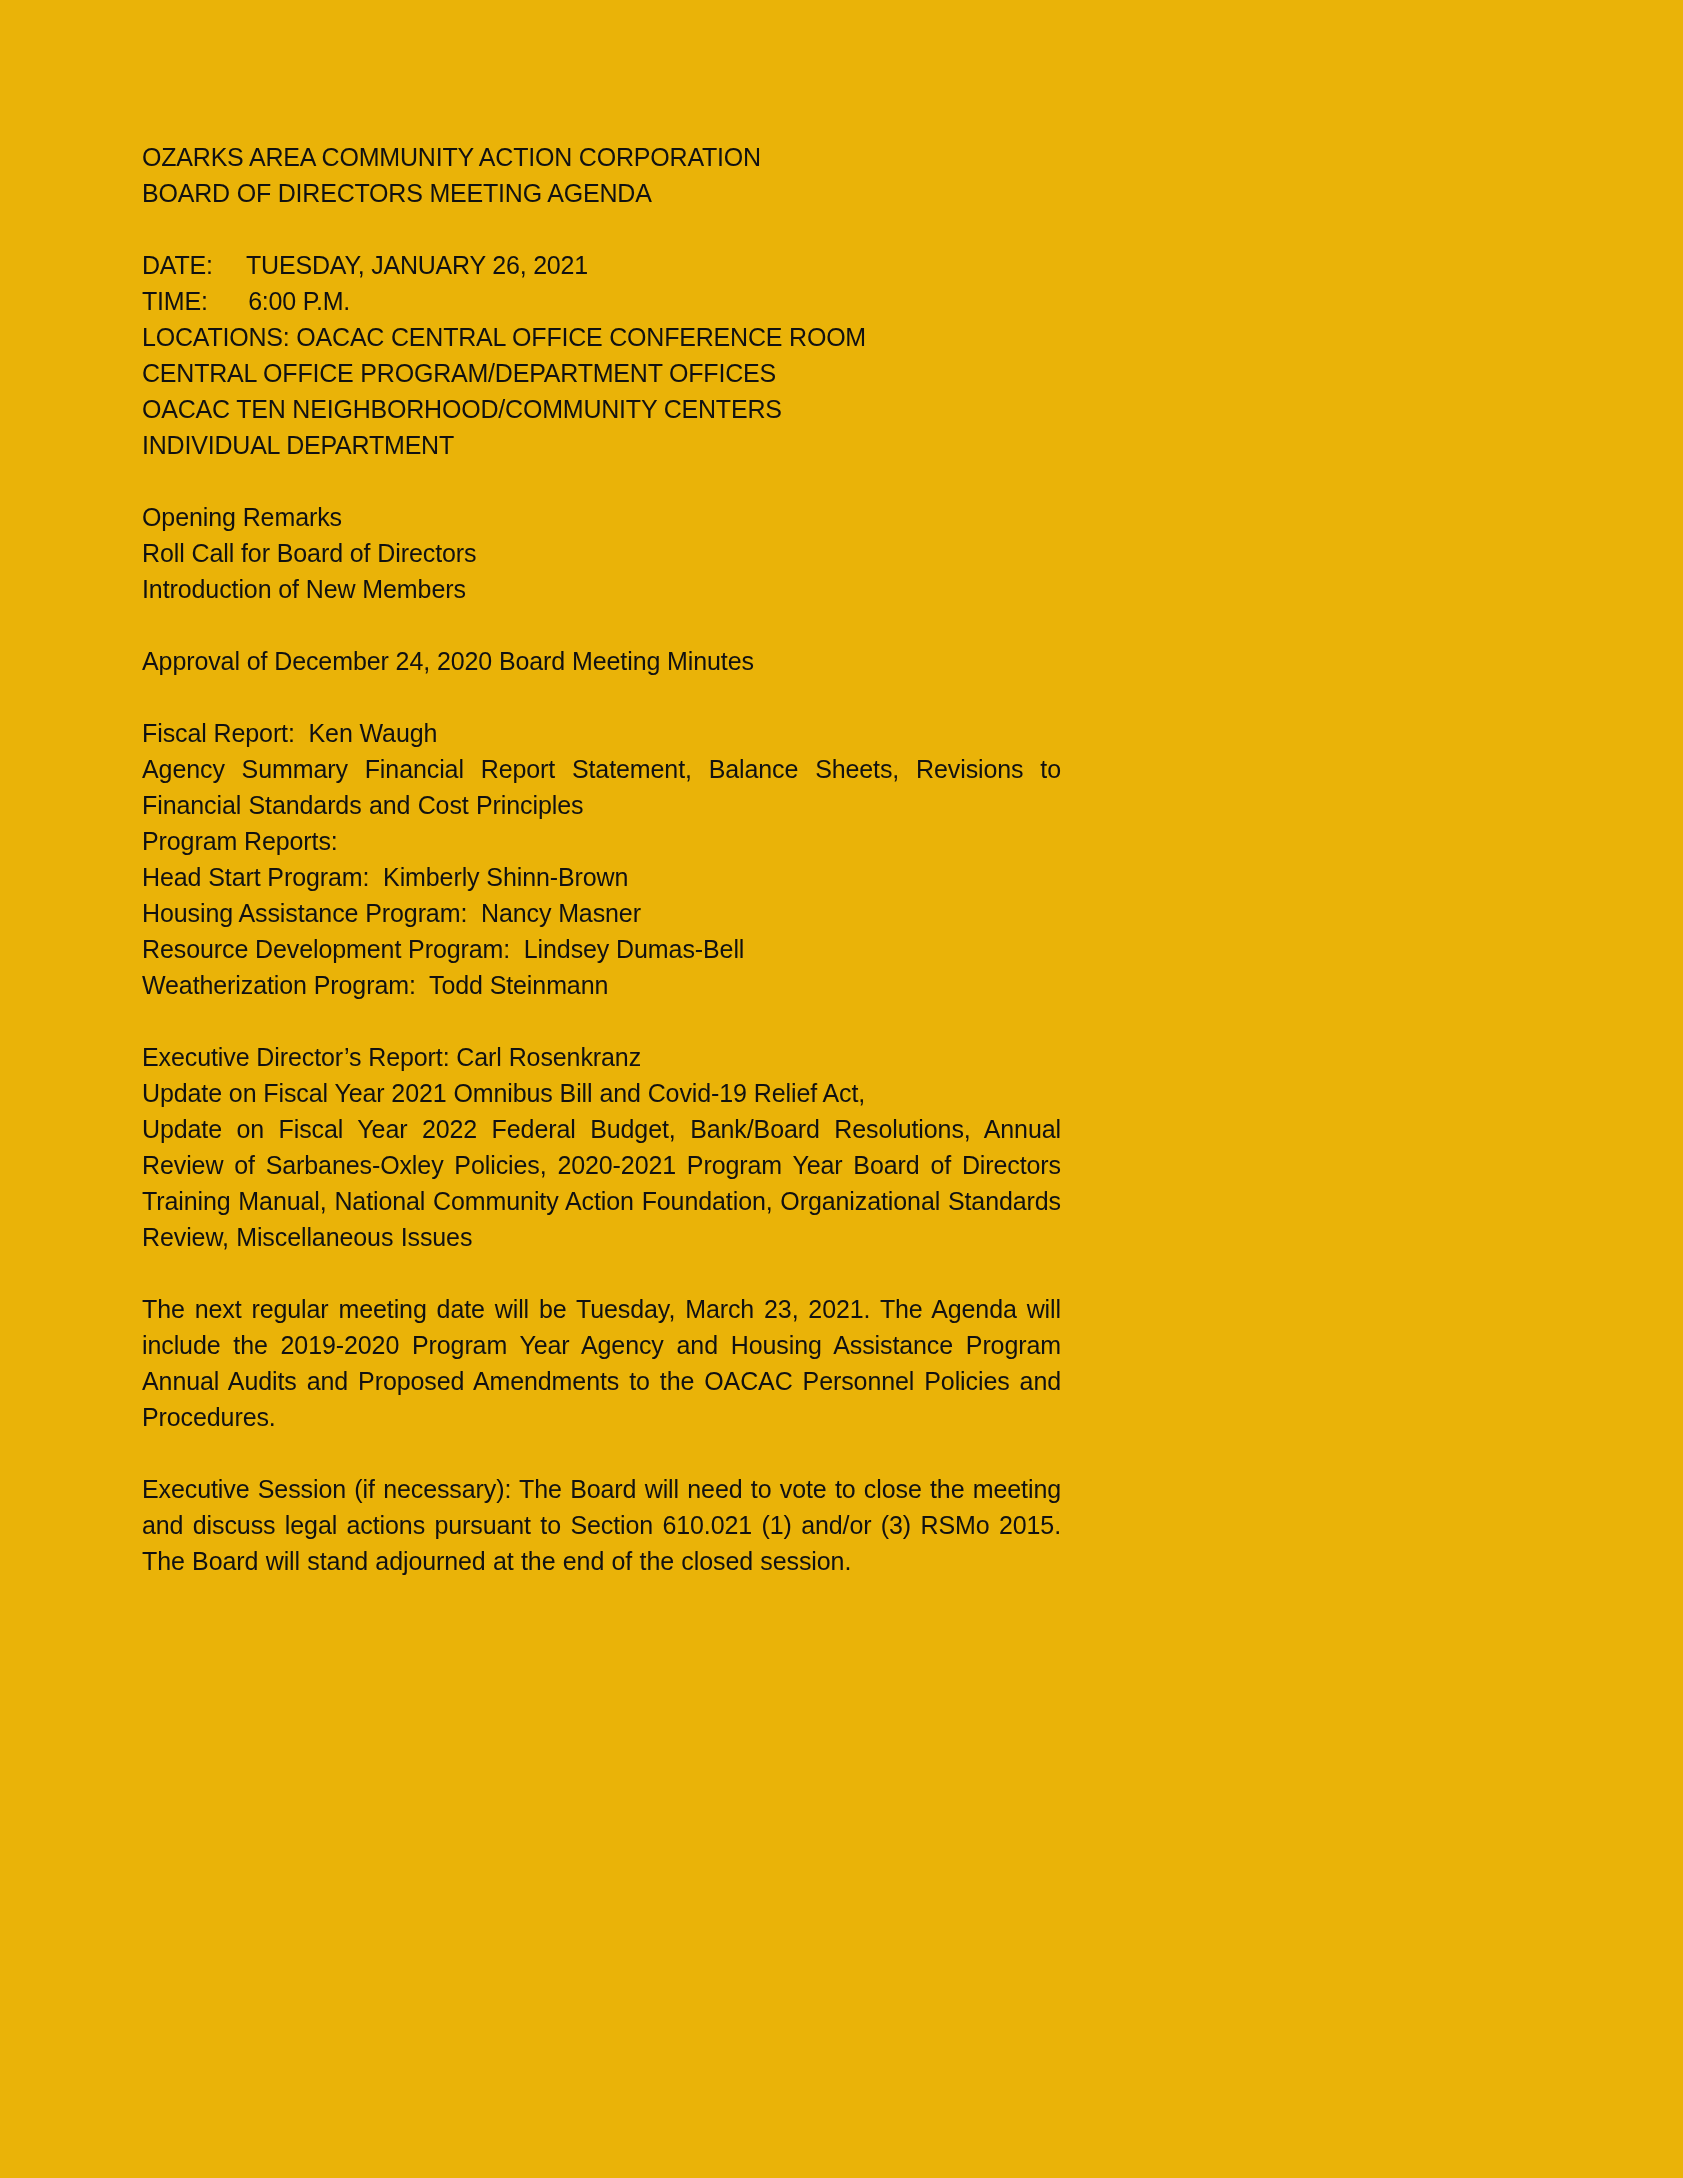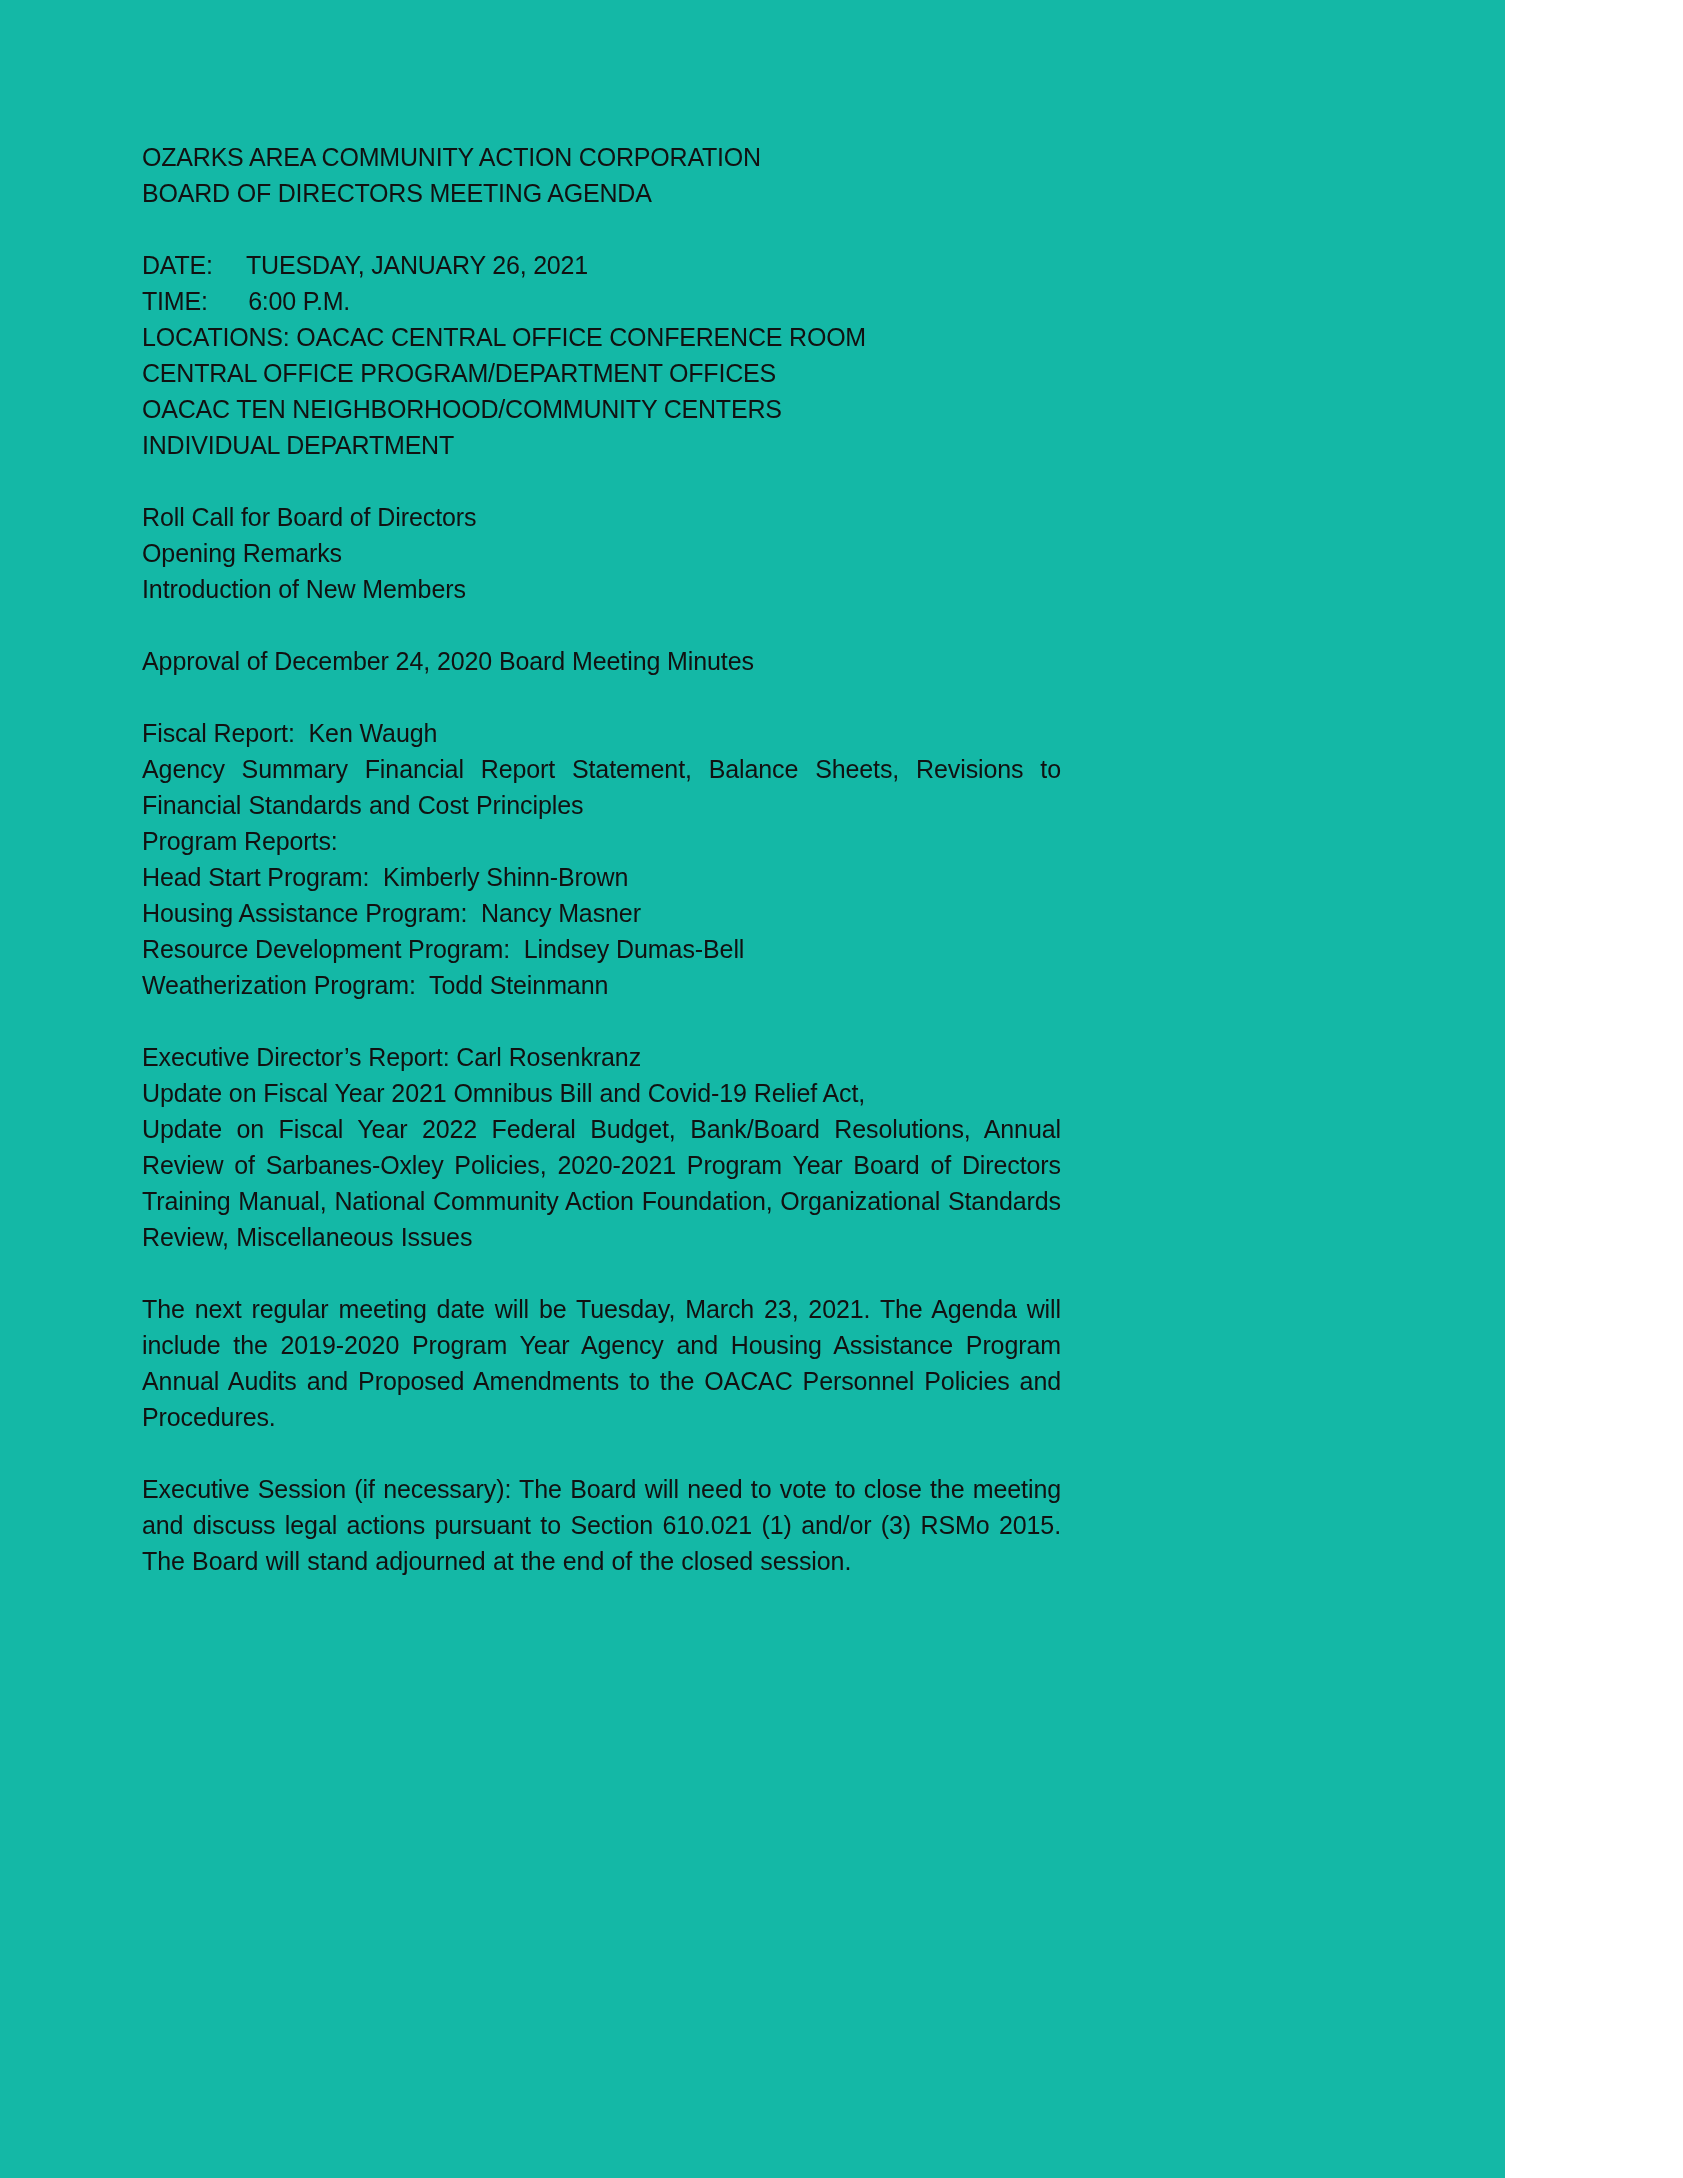--- a/index.html
+++ b/index.html
@@ -9,23 +9,23 @@
   }
   body {
     width: 1683px;
     height: 2178px;
     font-family: "Liberation Sans", "DejaVu Sans", sans-serif;
     color: #000000;
     -webkit-font-smoothing: none;
   }
   .page {
     position: relative;
-    width: 1505px;
+    width: 1683px;
     height: 2178px;
-    background: #14b8a6;
+    background: #eab308;
     overflow: hidden;
   }
   .sheet {
     position: absolute;
     left: 142px;
     top: 139px;
     width: 919px;           
     font-size: 25px;
     line-height: 36px;
     letter-spacing: -0.1px;
@@ -63,22 +63,22 @@
       <p class="line caps tabbed">TIME:      6:00 P.M.</p>
       <p class="line caps">LOCATIONS: OACAC CENTRAL OFFICE CONFERENCE ROOM</p>
       <p class="line caps">CENTRAL OFFICE PROGRAM/DEPARTMENT OFFICES</p>
       <p class="line caps">OACAC TEN NEIGHBORHOOD/COMMUNITY CENTERS</p>
       <p class="line caps">INDIVIDUAL DEPARTMENT</p>
     </div>
 
     <div class="gap"></div>
 
     <div>
+      <p class="line">Opening Remarks</p>
       <p class="line">Roll Call for Board of Directors</p>
-      <p class="line">Opening Remarks</p>
       <p class="line">Introduction of New Members</p>
     </div>
 
     <div class="gap"></div>
 
     <p class="line">Approval of December 24, 2020 Board Meeting Minutes</p>
 
     <div class="gap"></div>
 
     <div>

